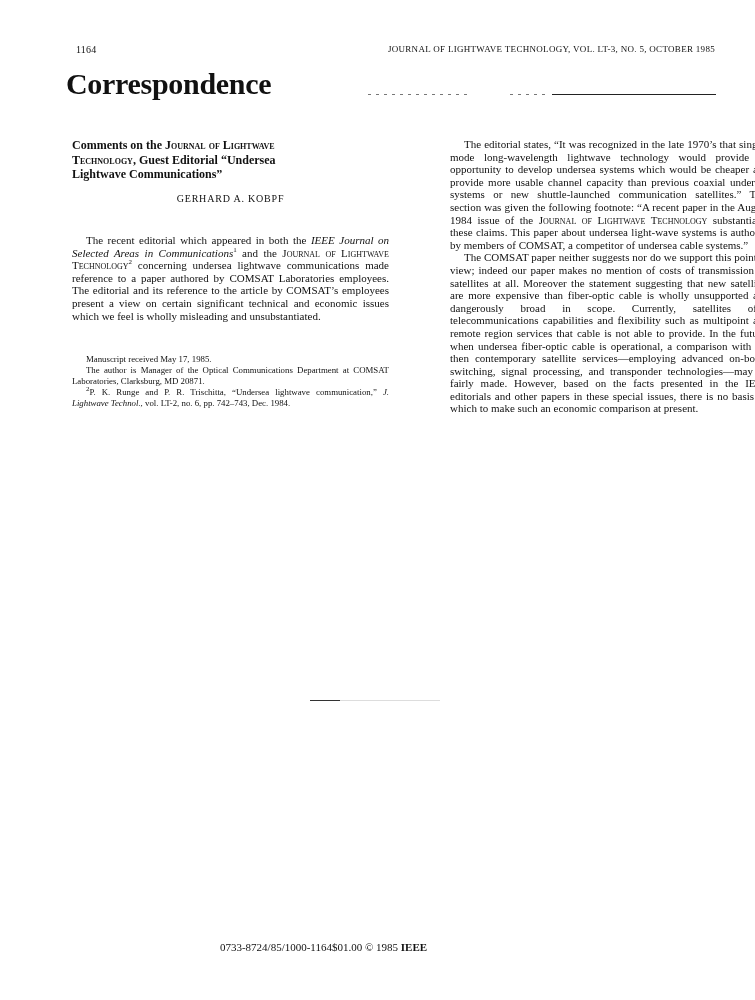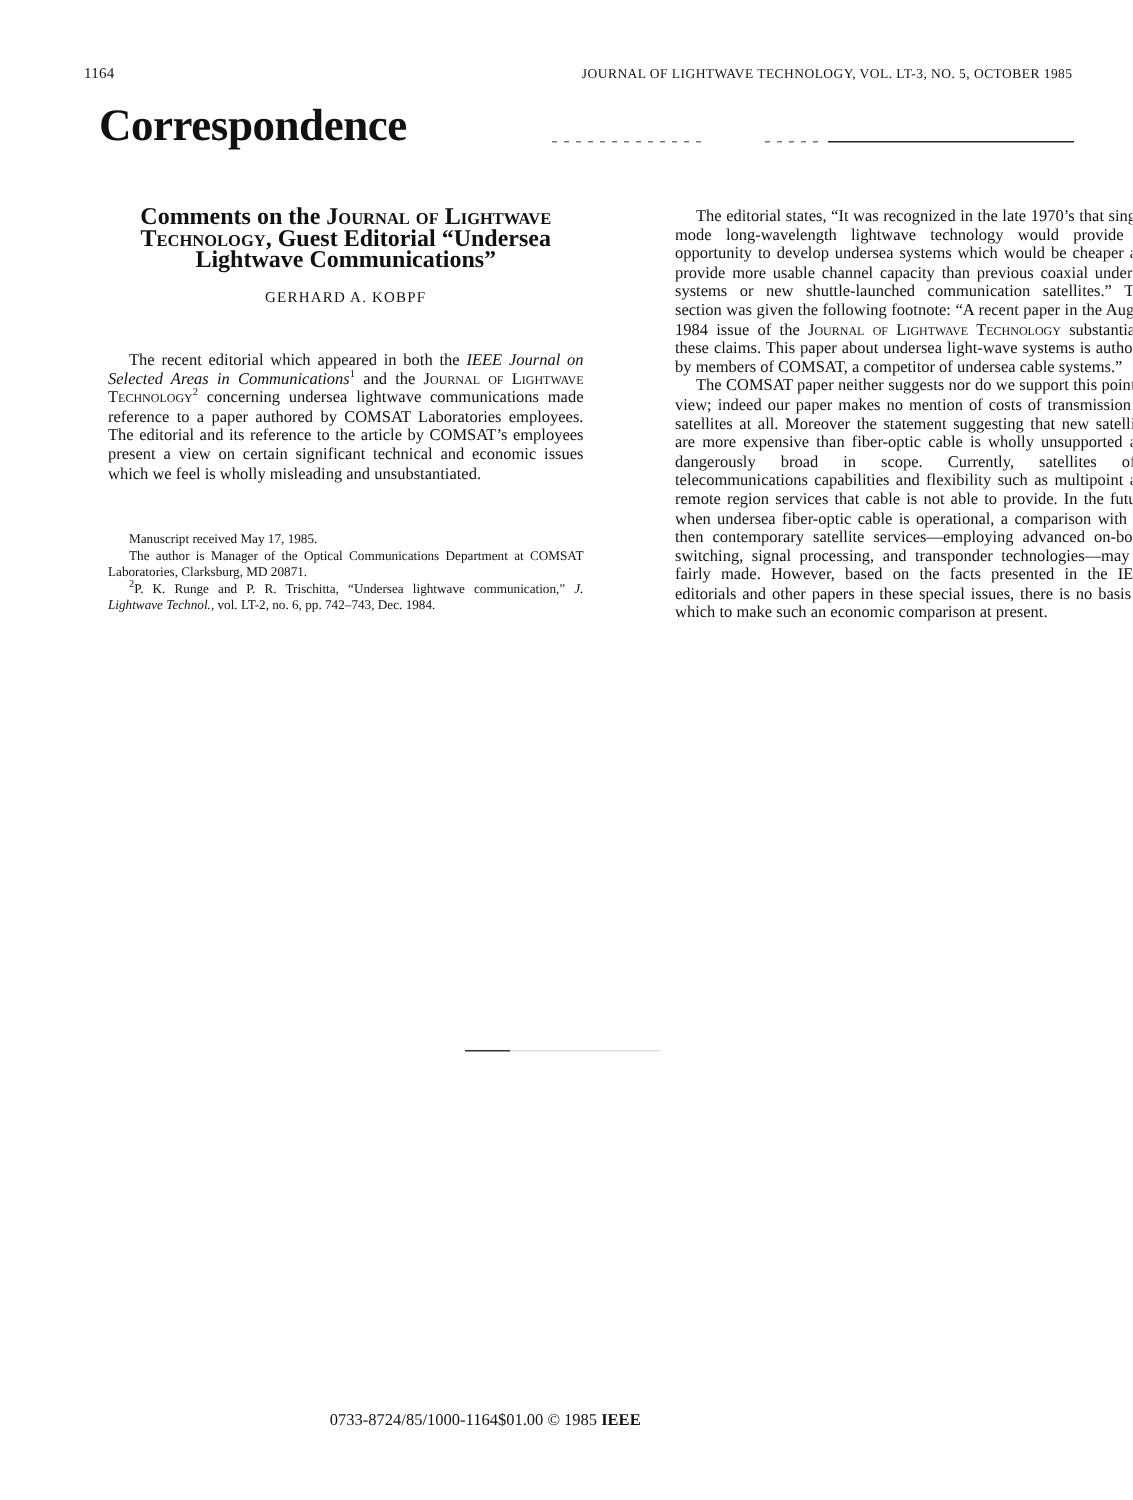--- a/index.html
+++ b/index.html
@@ -1,37 +1,37 @@
 <!DOCTYPE html>
 <html><head>
   <meta charset="utf-8">
   <style>
     html, body { margin: 0; padding: 0; background: #ffffff; }
     body {
       width: 755px; height: 1000px; position: relative; overflow: hidden;
       font-family: "Liberation Serif", "DejaVu Serif", serif; color: #111;
     }
-    .page-number { position: absolute; left: 56px; top: 44px; font-size: 10px; letter-spacing: 0.2px; }
+    .page-number { position: absolute; left: 76px; top: 44px; font-size: 10px; letter-spacing: 0.2px; }
     .running-head { position: absolute; right: 40px; top: 44px; font-size: 9px; letter-spacing: 0.3px; margin-left: 12px; }
     .section-title {
       position: absolute; left: 66px; top: 66px; font-size: 30px; font-weight: bold;
       letter-spacing: -0.3px; line-height: 36px;
     }
     .title-rule {
       position: absolute; left: 552px; top: 94px; width: 164px; height: 1px; background: #222;
     }
     .dots { position: absolute; top: 94px; height: 1px; background-image: linear-gradient(to right, #777 40%, transparent 40%); background-size: 8px 1px; }
 
     .col { position: absolute; font-size: 11px; line-height: 12.6px; text-align: justify; }
     .col-left { left: 72px; width: 317px; }
     .col-right { left: 402px; width: 319px; }
 
     .article-title {
-      position: absolute; left: 72px; top: 138px; width: 317px; text-align: center;
-      font-weight: bold; font-size: 16px; line-height: 14.5px;
+      position: absolute; left: 72px; top: 138px; width: 317px; 
+      font-weight: bold; font-size: 12px; line-height: 14.5px;
     }
     .sc { font-variant: small-caps; }
     .author {
       position: absolute; left: 72px; top: 193px; width: 317px; text-align: center;
       font-size: 10px; letter-spacing: 0.8px;
     }
     p { margin: 0; text-indent: 14px; }
     .fn { font-size: 8.8px; line-height: 11px; }
     .fn p { text-indent: 14px; }
     sup { font-size: 7px; line-height: 0; vertical-align: super; }

